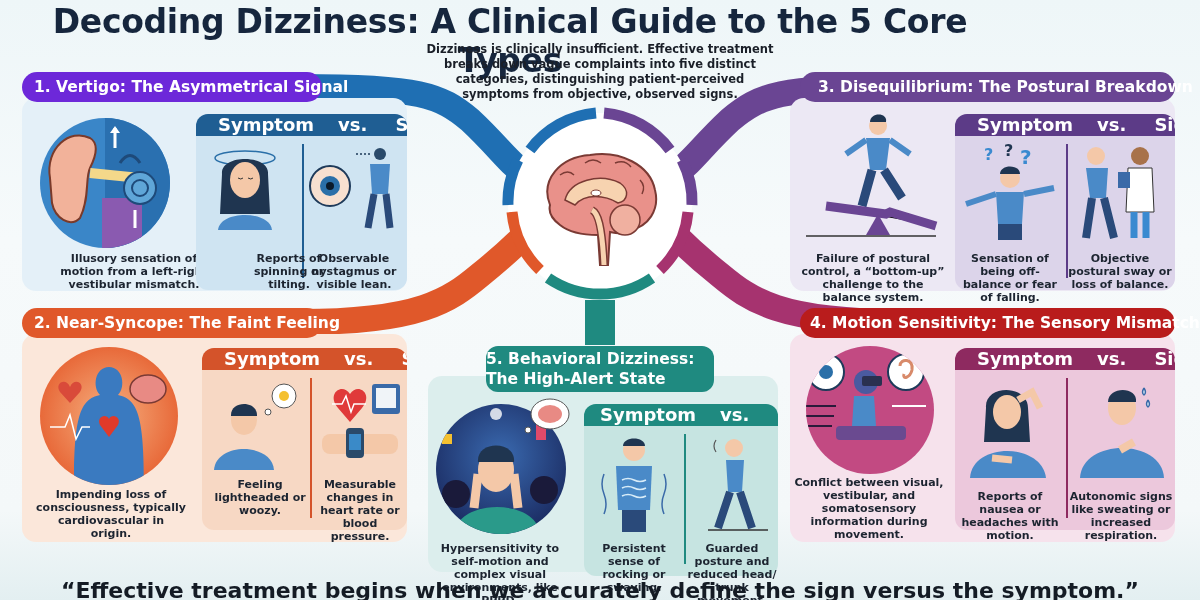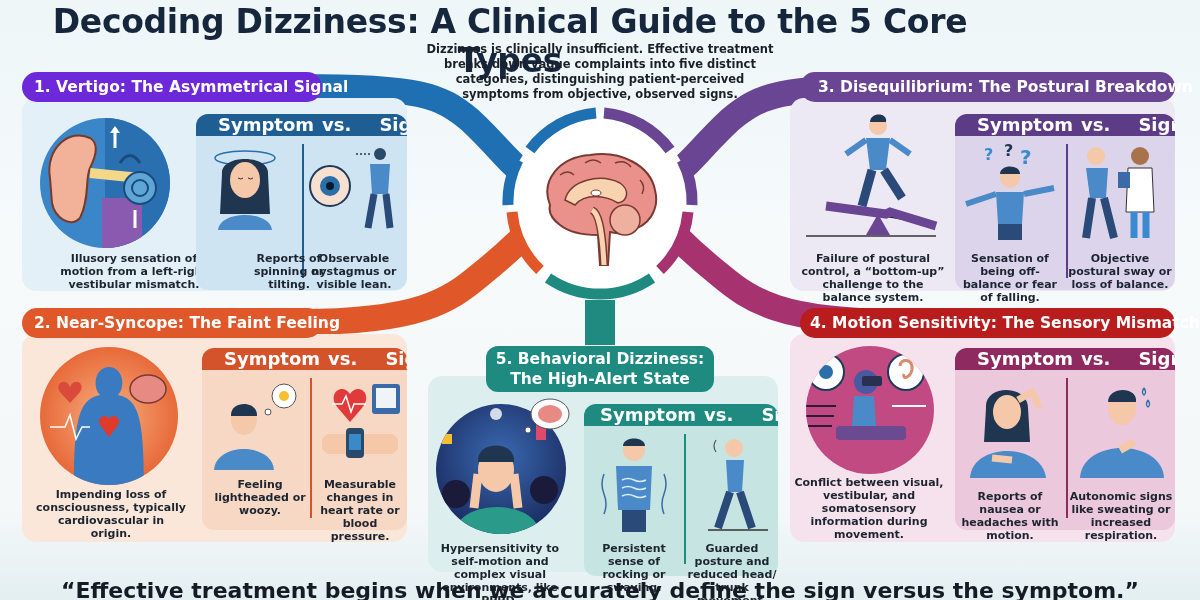--- a/index.html
+++ b/index.html
@@ -31,21 +31,21 @@
     padding-left: 12px; white-space: nowrap;
   }
   .sv-box {
     position: absolute; border-radius: 12px; overflow: hidden;
   }
   .sv-head {
     height: 22px; color: #fff; font-weight: bold; font-size: 18px;
     line-height: 22px; display: flex; padding-left: 22px;
   }
   .sv-head span { display: inline-block; }
-  .sv-head .vs { margin: 0 28px 0 8px; }
+  .sv-head .vs { margin: 0 28px 0 24px; }
   .sv-divider { position: absolute; top: 30px; bottom: 12px; width: 1.5px; }
   .cap {
     position: absolute; text-align: center; font-size: 11px; line-height: 13px;
     font-weight: bold; color: #1c2430;
   }
   .circle-ill { position: absolute; border-radius: 50%; overflow: hidden; }
   .fig { position: absolute; }
 
   .quote {
     position: absolute; left: 0; top: 578px; width: 1200px; text-align: center;
@@ -257,21 +257,21 @@
   <ellipse cx="50" cy="30" rx="14" ry="17" fill="#f4c8a8"></ellipse>
   <path d="M36 24 C36 8 66 8 64 24" fill="#1f3550"></path>
   <path d="M72 10 q-3 5 0 7 q3 -2 0 -7 M76 22 q-3 5 0 7 q3 -2 0 -7" stroke="#3a6aa8" stroke-width="1.5" fill="#d8ecf8"></path>
   <path d="M8 100 C10 60 90 60 92 100Z" fill="#4a8ac8"></path>
   <path d="M48 72 L62 64" stroke="#f4c8a8" stroke-width="8"></path>
 </svg>
 <div class="cap" style="left:958px;top:490px;width:104px;">Reports of nausea or headaches with motion.</div>
 <div class="cap" style="left:1066px;top:490px;width:110px;">Autonomic signs like sweating or increased respiration.</div>
 
 <div class="panel" style="left:428px;top:376px;width:350px;height:196px;background:#dceeed;"></div>
-<div class="banner" style="left:486px;top:346px;width:228px;height:46px;border-radius:12px;background:#1f8a80;text-align:center;padding:0;line-height:20px;padding-top:3px;font-size:15.5px;">
+<div class="banner" style="left:486px;top:346px;width:228px;height:46px;border-radius:12px;background:#1f8a80;padding:0;line-height:20px;padding-top:3px;font-size:15.5px;">
   <div>5. Behavioral Dizziness:</div>
   <div>The High-Alert State</div>
 </div>
 <div class="circle-ill" style="left:436px;top:404px;width:130px;height:130px;background:radial-gradient(circle at 50% 40%, #3a6ab0 0%, #1a2a60 80%);">
   <svg width="130" height="130" viewBox="0 0 130 130">
     <circle cx="60" cy="10" r="6" fill="#fff" opacity="0.8"></circle>
     <rect x="6" y="30" width="10" height="10" fill="#f4c030"></rect>
     <rect x="100" y="20" width="10" height="16" fill="#e04a6a"></rect>
     <circle cx="20" cy="90" r="14" fill="#1a1a3a"></circle>
     <circle cx="108" cy="86" r="14" fill="#1a1a3a"></circle>

